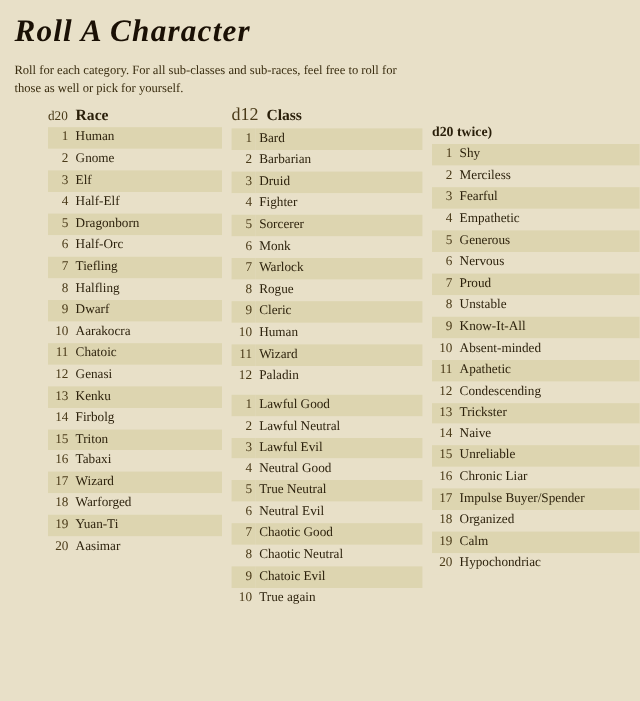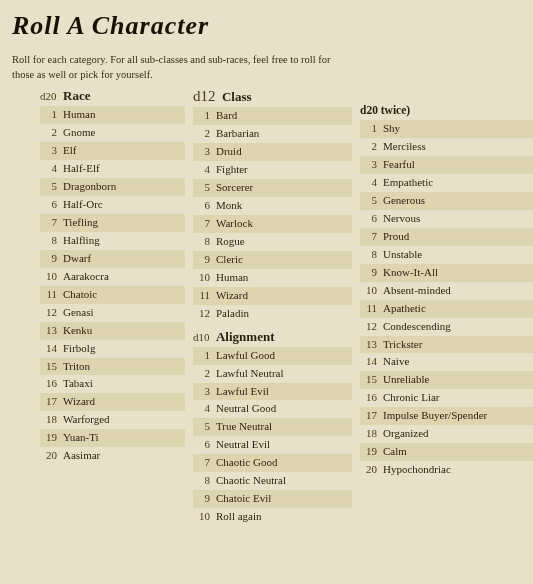--- a/index.html
+++ b/index.html
@@ -229,24 +229,20 @@
                   </tr>
                   <tr>
                     <td class="num">12</td>
                     <td>Paladin</td>
                   </tr>
                 </tbody>
             </table>
           </div>
 
           <div style="margin-top:6px;">
-            <div style="font-weight:bold; font-size:13px; margin-bottom:2px;">
-              <span style="font-size:11px; font-weight:normal; color:#4a3a18;">d10</span>
-              &nbsp;<span>Alignment</span>
-            </div>
             <table>
               <tbody id="alignment-tbody">
                   <tr>
                     <td class="num">1</td>
                     <td>Lawful Good</td>
                   </tr>
                   <tr>
                     <td class="num">2</td>
                     <td>Lawful Neutral</td>
                   </tr>
@@ -273,21 +269,21 @@
                   <tr>
                     <td class="num">8</td>
                     <td>Chaotic Neutral</td>
                   </tr>
                   <tr>
                     <td class="num">9</td>
                     <td>Chatoic Evil</td>
                   </tr>
                   <tr>
                     <td class="num">10</td>
-                    <td>Roll again</td>
+                    <td>True again</td>
                   </tr>
                 </tbody>
             </table>
           </div>
 
         </div>
 
       </div>
 
     </div>

